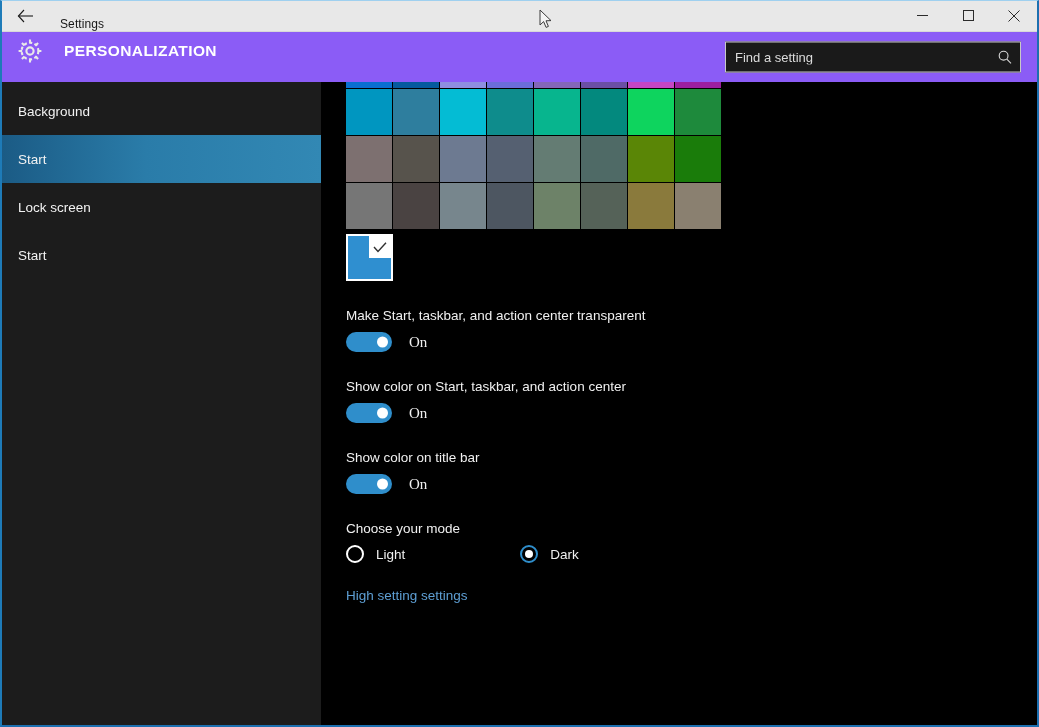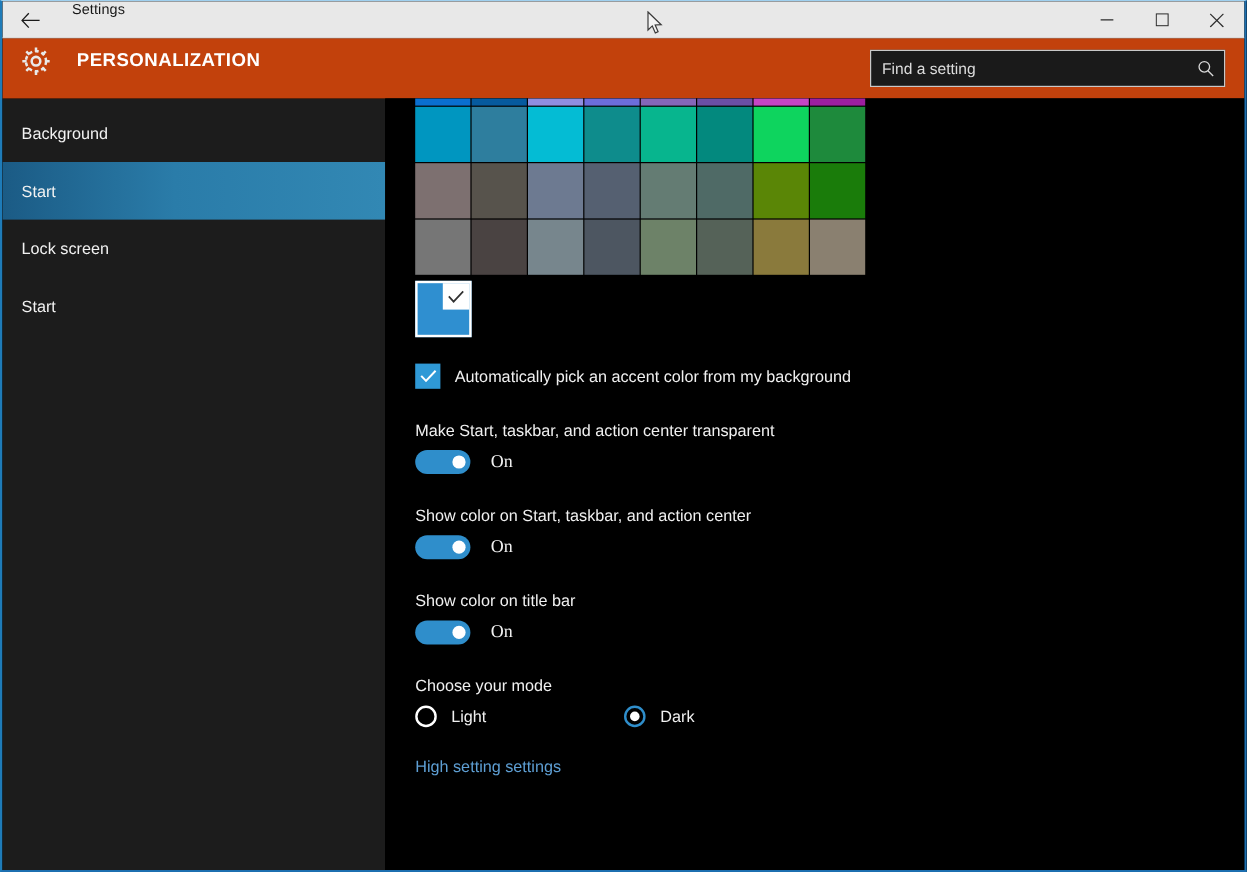--- a/index.html
+++ b/index.html
@@ -20,21 +20,21 @@
     border-top: 1px solid #9fd0ef;
     overflow: hidden;
   }
 
   
   .titlebar {
     position: relative;
     height: 31px;
     background: #e8e8e8;
     display: flex;
-    align-items: flex-start;
+    align-items: flex-end;
     border-bottom: 1px solid #d8d8d8;
   }
   .tb-back {
     width: 46px; height: 31px;
     display: flex; align-items: center; justify-content: center;
     color: #1a1a1a;
     font-size: 16px;
     line-height: 1;
   }
   .tb-back svg { display:block; }
@@ -55,21 +55,21 @@
   .cursor {
     position: absolute;
     left: 537px; top: 8px;
     width: 14px; height: 21px;
     pointer-events: none;
   }
 
   
   .header {
     height: 50px;
-    background: #c2410c;
+    background: #8b5cf6;
     display: flex;
     align-items: center;
     padding: 0 0 12px 12px;
     position: relative;
   }
   .header-gear {
     width: 32px; height: 32px;
     display: flex; align-items: center; justify-content: center;
     flex: 0 0 auto;
   }
@@ -388,28 +388,20 @@
       
       <div class="selected-swatch-wrap" id="selected-swatch" style="background: rgb(47, 143, 208);">
         <div class="selected-notch">
           <svg width="14" height="11" viewBox="0 0 14 11" aria-hidden="true">
             <path d="M1 5 L5 9.4 L13 0.8" fill="none" stroke="#303030" stroke-width="1.4"></path>
           </svg>
         </div>
       </div>
 
       
-      <div class="check-row">
-        <div class="checkbox" id="auto-accent-checkbox" style="background: rgb(47, 153, 214);">
-          <svg width="14" height="11" viewBox="0 0 14 11" aria-hidden="true">
-            <path d="M1 5.2 L5 9.4 L13 1" fill="none" stroke="#ffffff" stroke-width="1.7"></path>
-          </svg>
-        </div>
-        <div class="check-label">Automatically pick an accent color from my background</div>
-      </div>
 
       
       <div class="group">
         <div class="group-label">Make Start, taskbar, and action center transparent</div>
         <div class="toggle-row">
           <div class="toggle">
             <span class="knob"></span>
           </div>
           <div class="toggle-state">On</div>
         </div>

